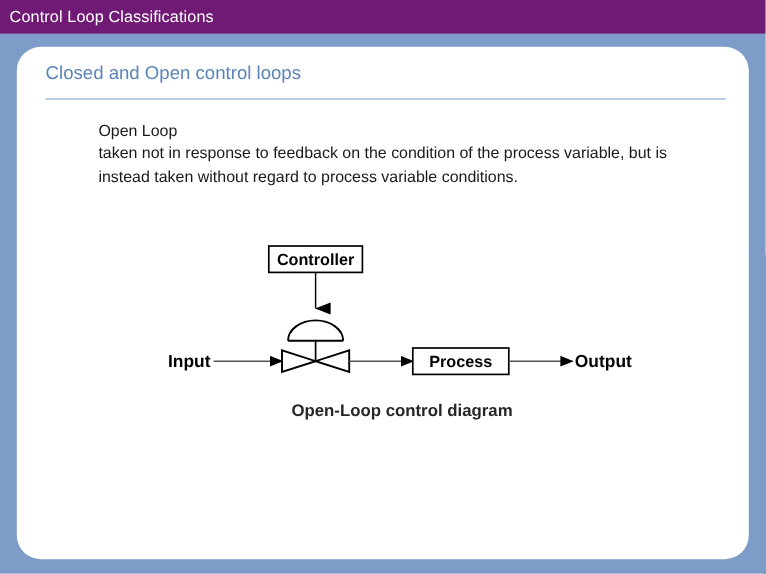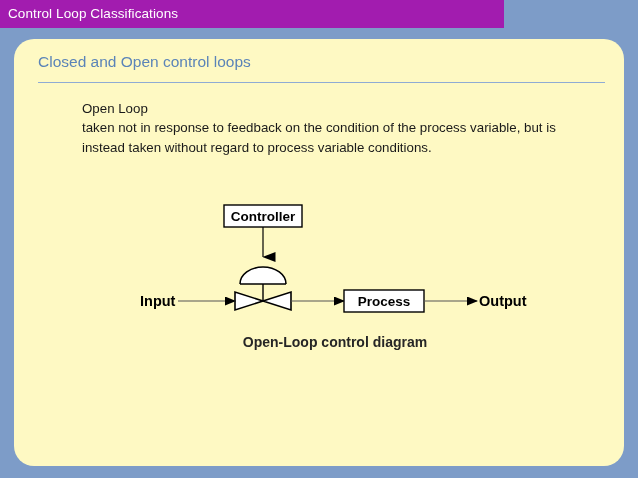--- a/index.html
+++ b/index.html
@@ -13,42 +13,42 @@
     font-family: "Liberation Sans", sans-serif;
     overflow: hidden;
     position: relative;
   }
 
   
   .header-bar {
     position: absolute;
     left: 0;
     top: 0;
-    width: 504px;
+    width: 638px;
     height: 28px;
-    background: #a21caf;
+    background: #701a75;
   }
   .header-title {
     position: absolute;
     left: 8px;
     top: 6px;
     font-size: 13.5px;
     color: #ffffff;
     letter-spacing: 0.1px;
     white-space: nowrap;
   }
 
   
   .card {
     position: absolute;
     left: 14px;
     top: 39px;
     width: 610px;
     height: 427px;
-    background: #fef9c3;
+    background: #ffffff;
     border-radius: 20px;
   }
 
   .card-title {
     position: absolute;
     left: 24px;
     top: 14px;
     font-size: 15.5px;
     color: #5b84b8;
     white-space: nowrap;

